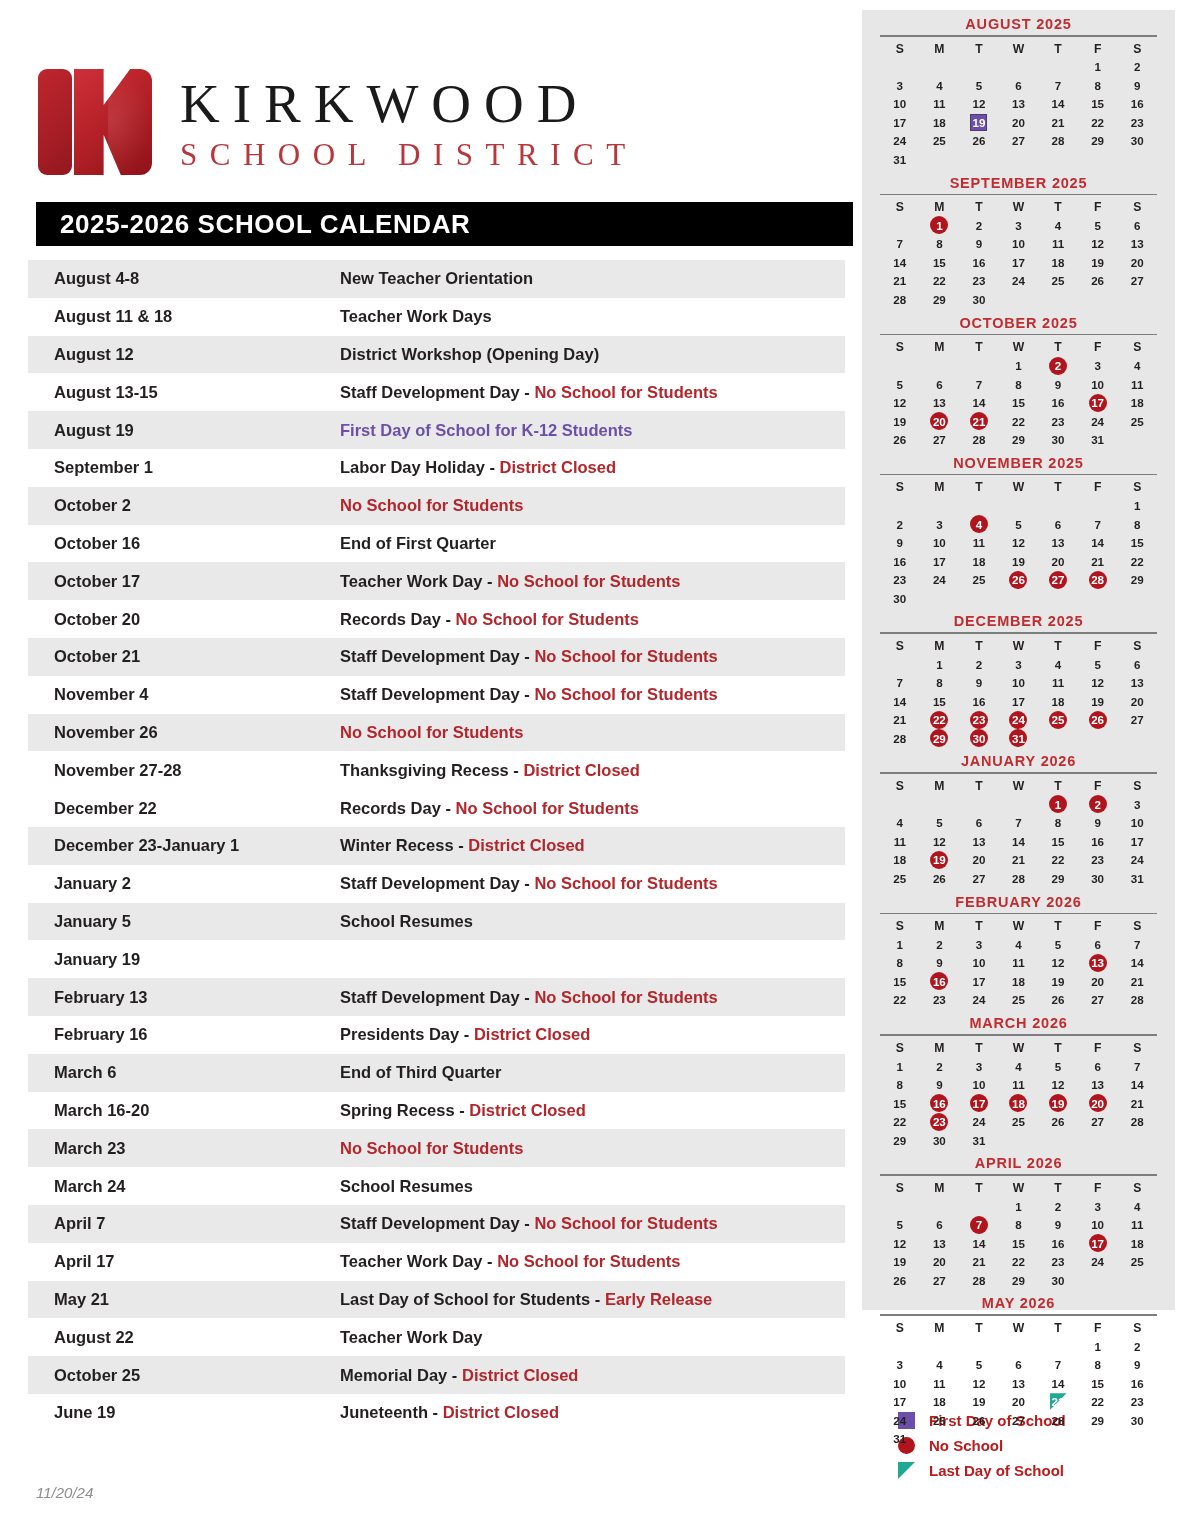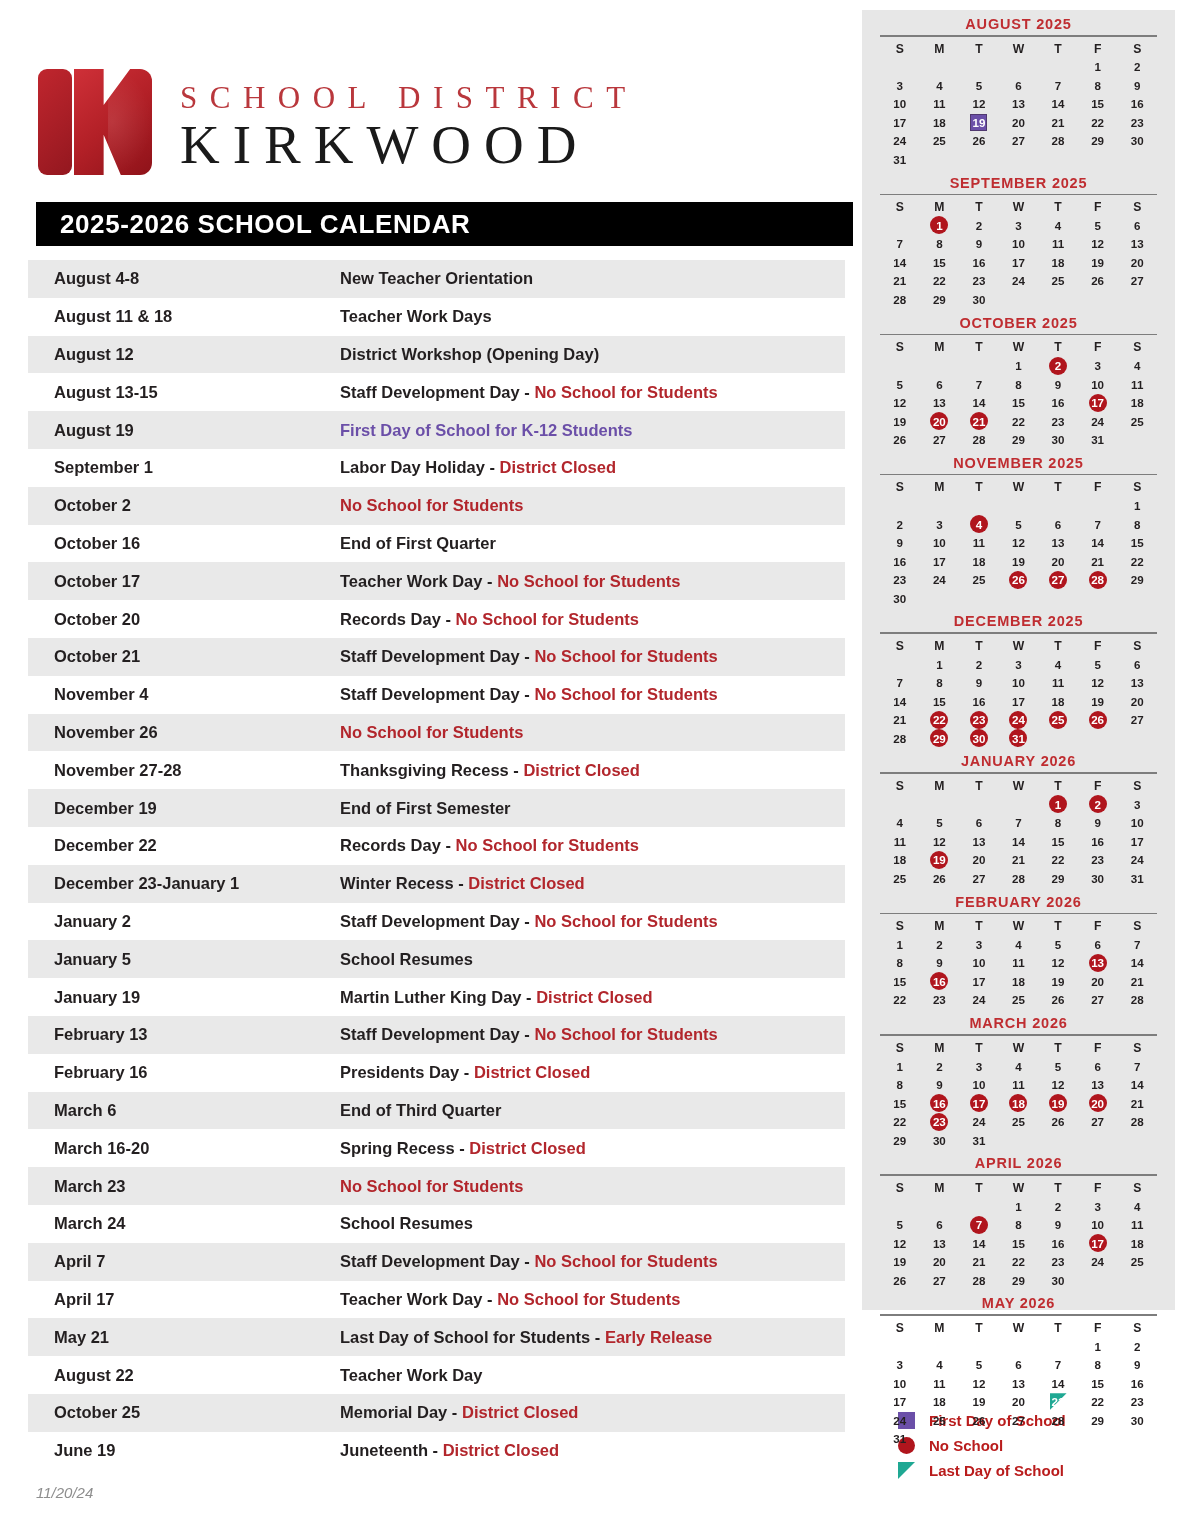--- a/index.html
+++ b/index.html
@@ -137,22 +137,22 @@
 <div id="page">
 
   <div id="left">
 
     <div id="logo-block">
       <div id="logo-mark">
         <div class="bar"></div>
         <div class="kshape"></div>
       </div>
       <div id="logo-text">
+        <div id="wordmark-main">KIRKWOOD</div>
         <div id="wordmark-sub">SCHOOL DISTRICT</div>
-        <div id="wordmark-main">KIRKWOOD</div>
       </div>
     </div>
 
     <div id="title-band">
       <span>2025-2026 SCHOOL CALENDAR</span>
     </div>
 
     <div id="events">
         <div class="evrow alt">
           <div class="ev-date">August 4-8</div>
@@ -203,43 +203,38 @@
           <div class="ev-desc"><span class="base">Staff Development Day - </span><span class="red">No School for Students</span></div>
         </div>
         <div class="evrow alt">
           <div class="ev-date">November 26</div>
           <div class="ev-desc"><span class="red">No School for Students</span></div>
         </div>
         <div class="evrow">
           <div class="ev-date">November 27-28</div>
           <div class="ev-desc"><span class="base">Thanksgiving Recess - </span><span class="red">District Closed</span></div>
         </div>
-        <div class="evrow alt">
-          <div class="ev-date">December 19</div>
-          <div class="ev-desc"><span class="base">End of First Semester</span></div>
-        </div>
         <div class="evrow">
           <div class="ev-date">December 22</div>
           <div class="ev-desc"><span class="base">Records Day - </span><span class="red">No School for Students</span></div>
         </div>
         <div class="evrow alt">
           <div class="ev-date">December 23-January 1</div>
           <div class="ev-desc"><span class="base">Winter Recess - </span><span class="red">District Closed</span></div>
         </div>
         <div class="evrow">
           <div class="ev-date">January 2</div>
           <div class="ev-desc"><span class="base">Staff Development Day - </span><span class="red">No School for Students</span></div>
         </div>
         <div class="evrow alt">
           <div class="ev-date">January 5</div>
           <div class="ev-desc"><span class="base">School Resumes</span></div>
         </div>
         <div class="evrow">
           <div class="ev-date">January 19</div>
-          <div class="ev-desc"><span class="base">Martin Luther King Day - </span><span class="red">District Closed</span></div>
         </div>
         <div class="evrow alt">
           <div class="ev-date">February 13</div>
           <div class="ev-desc"><span class="base">Staff Development Day - </span><span class="red">No School for Students</span></div>
         </div>
         <div class="evrow">
           <div class="ev-date">February 16</div>
           <div class="ev-desc"><span class="base">Presidents Day - </span><span class="red">District Closed</span></div>
         </div>
         <div class="evrow alt">

